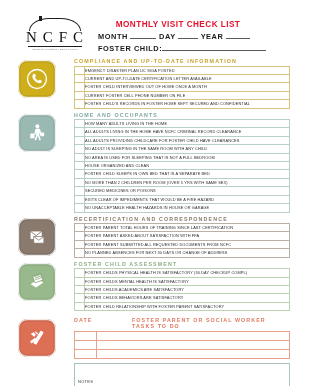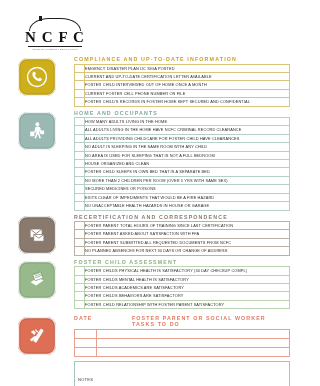--- a/index.html
+++ b/index.html
@@ -49,21 +49,21 @@
     left: 9px;
     top: -3px;
     width: 3px;
     height: 5px;
     background: #1d1d1d;
   }
   .logo-word {
     font-family: "Liberation Serif", serif;
     font-size: 15px;
     letter-spacing: 1.1px;
-    font-weight: 700;
+    font-weight: 400;
     color: #101010;
     line-height: 15px;
     margin-top: -1px;
   }
   .logo-rule {
     width: 54px;
     height: 1px;
     background: #1d1d1d;
     margin: 1px auto 1px;
   }
@@ -220,20 +220,34 @@
 <div class="page">
 
   <div class="header">
     <div class="logo">
       <div class="logo-arch">
         <div class="logo-chimney"></div>
       </div>
       <div class="logo-word">N C F C</div>
       <div class="logo-rule"></div>
       <div class="logo-tag">Northern California Family Centers</div>
+    </div>
+    <div class="title-block">
+      <div class="doc-title">MONTHLY VISIT CHECK LIST</div>
+      <div class="date-line">
+        <span>MONTH</span>
+        <span class="blank b-month"></span>
+        <span>DAY</span>
+        <span class="blank b-day"></span>
+        <span>YEAR</span>
+        <span class="blank b-year"></span>
+      </div>
+      <div class="date-line">
+        <span>FOSTER CHILD:</span><span class="blank b-child"></span>
+      </div>
     </div>
   </div>
 
   <div class="section">
     <div class="icon-col">
       <div class="tile" style="background:#cfae1b;">
         <svg width="22" height="22" viewBox="0 0 24 24" aria-hidden="true">
           <circle cx="12" cy="12" r="10.3" fill="none" stroke="#ffffff" stroke-width="1.5"></circle>
           <path d="M8.2 6.4c1.1-.6 2 .5 2.5 1.5.4.9-.4 1.3-.7 1.8-.3.5.4 1.6 1.3 2.5.9.9 2 1.6 2.5 1.3.5-.3.9-1.1 1.8-.7 1 .5 2.1 1.4 1.5 2.5-.7 1.3-2.6 1.7-4.3.9-1.8-.8-3.4-2.1-4.6-3.7-1.2-1.6-1.6-3.5-.9-4.8.2-.5.5-1 .9-1.3z" fill="#ffffff"></path>
         </svg>

